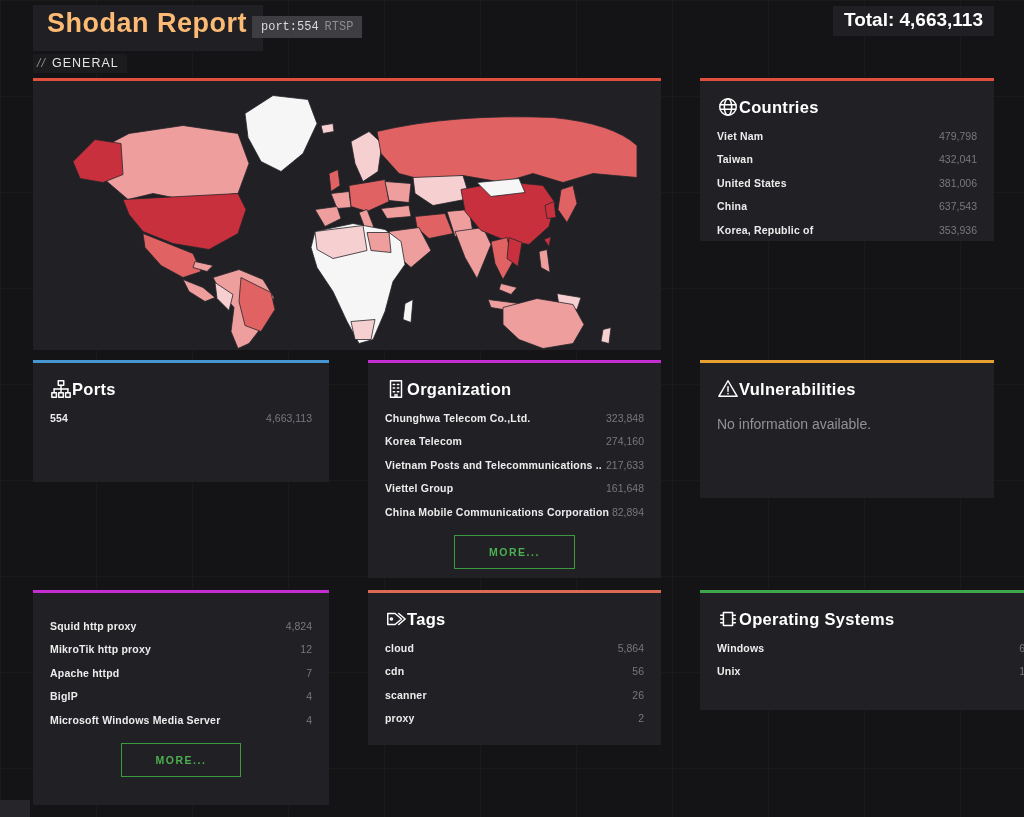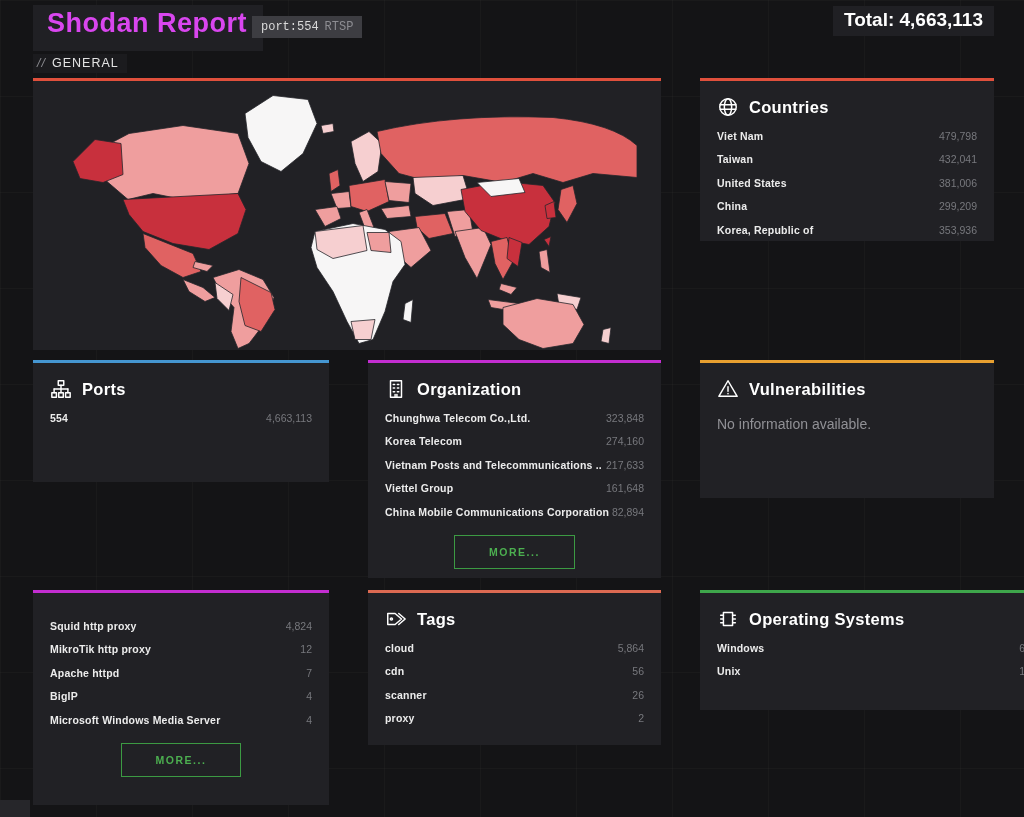--- a/index.html
+++ b/index.html
@@ -11,21 +11,21 @@
       linear-gradient(rgba(255,255,255,0.025) 1px, transparent 1px),
       linear-gradient(90deg, rgba(255,255,255,0.025) 1px, transparent 1px);
     background-size:96px 96px;
     color:#e8e8e8;
     position:relative;
   }
   
   .page-title-box{
     position:absolute; left:33px; top:5px;
     background:#202024; padding:3px 16px 12px 14px;
-    font-size:27px; font-weight:700; letter-spacing:0.5px; color:#d946ef;
+    font-size:27px; font-weight:700; letter-spacing:0.5px; color:#fdba74;
   }
   .query-badge{
     position:absolute; left:252px; top:16px;
     background:#3d3d42; padding:4px 9px;
     font-family:"Liberation Mono","DejaVu Sans Mono",monospace;
     font-size:12px; color:#d9d9d9;
   }
   .query-badge .badge-type{ color:#8d8d92; margin-left:6px; }
   .total-box{
     position:absolute; right:30px; top:6px;
@@ -44,21 +44,21 @@
     padding:15px 17px;
   }
   .card-map           { left:33px;  top:78px;  width:628px; height:272px; border-top-color:var(--accent_red); padding:0; }
   .card-countries     { left:700px; top:78px;  width:294px; height:163px; border-top-color:var(--accent_red); }
   .card-ports         { left:33px;  top:360px; width:296px; height:122px; border-top-color:var(--ports_blue); }
   .card-organization  { left:368px; top:360px; width:293px; height:218px; border-top-color:var(--org_magenta); }
   .card-vulnerabilities{left:700px; top:360px; width:294px; height:138px; border-top-color:var(--vuln_orange); }
   .card-products      { left:33px;  top:590px; width:296px; height:215px; border-top-color:var(--products_magenta); }
   .card-tags          { left:368px; top:590px; width:293px; height:155px; border-top-color:var(--tags_salmon); }
   .card-os            { left:700px; top:590px; width:342px; height:120px; border-top-color:var(--os_green); }
-  .card-head{ display:flex; align-items:center; gap:10px; margin-bottom:4px; }
+  .card-head{ display:flex; align-items:center; margin-bottom:4px; }
   .card-title{ font-size:16.5px; font-weight:700; color:#ffffff; letter-spacing:0.3px; }
   .icon{ width:22px; height:22px; display:inline-flex; }
   .icon svg{ width:100%; height:100%; stroke:#ffffff; fill:none; stroke-width:1.6; stroke-linecap:round; stroke-linejoin:round; }
   .rows{ margin-top:6px; }
   .row{ display:flex; justify-content:space-between; align-items:baseline; margin-top:11.5px; cursor:pointer; }
   .row-label{ font-size:10.5px; font-weight:700; color:#ececec; letter-spacing:0.2px; }
   .row-value{ font-size:10.5px; color:#77787d; }
   .empty-text{ margin-top:16px; font-size:14px; color:#919196; }
   .more-btn{
     display:block; margin:17px auto 0 auto; padding:10px 34px;
@@ -201,21 +201,21 @@
       <div class="row">
         <span class="row-label">Taiwan</span>
         <span class="row-value">432,041</span>
       </div>
       <div class="row">
         <span class="row-label">United States</span>
         <span class="row-value">381,006</span>
       </div>
       <div class="row">
         <span class="row-label">China</span>
-        <span class="row-value">299,209</span>
+        <span class="row-value">637,543</span>
       </div>
       <div class="row">
         <span class="row-label">Korea, Republic of</span>
         <span class="row-value">353,936</span>
       </div>
     </div>
 </section>
 
 <section class="card card-ports">
   <div class="card-head">

